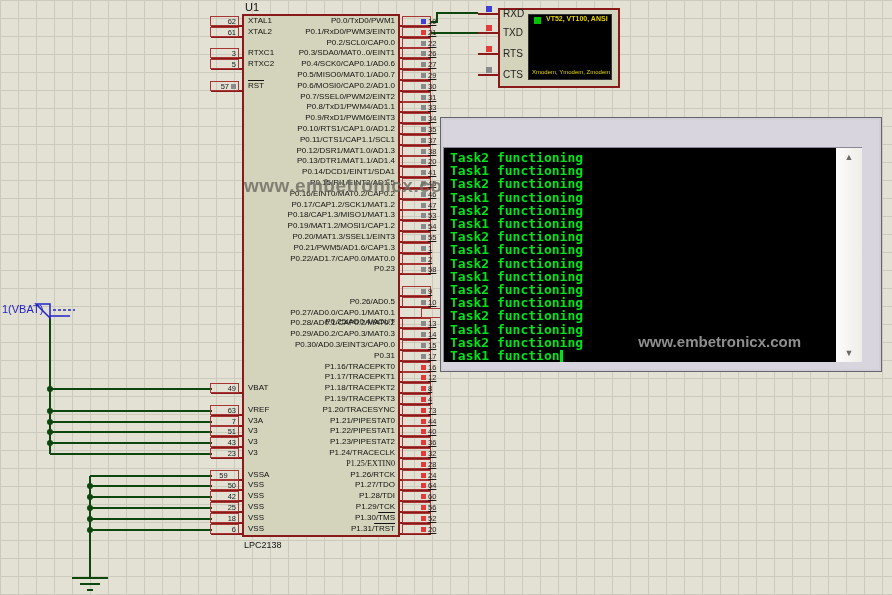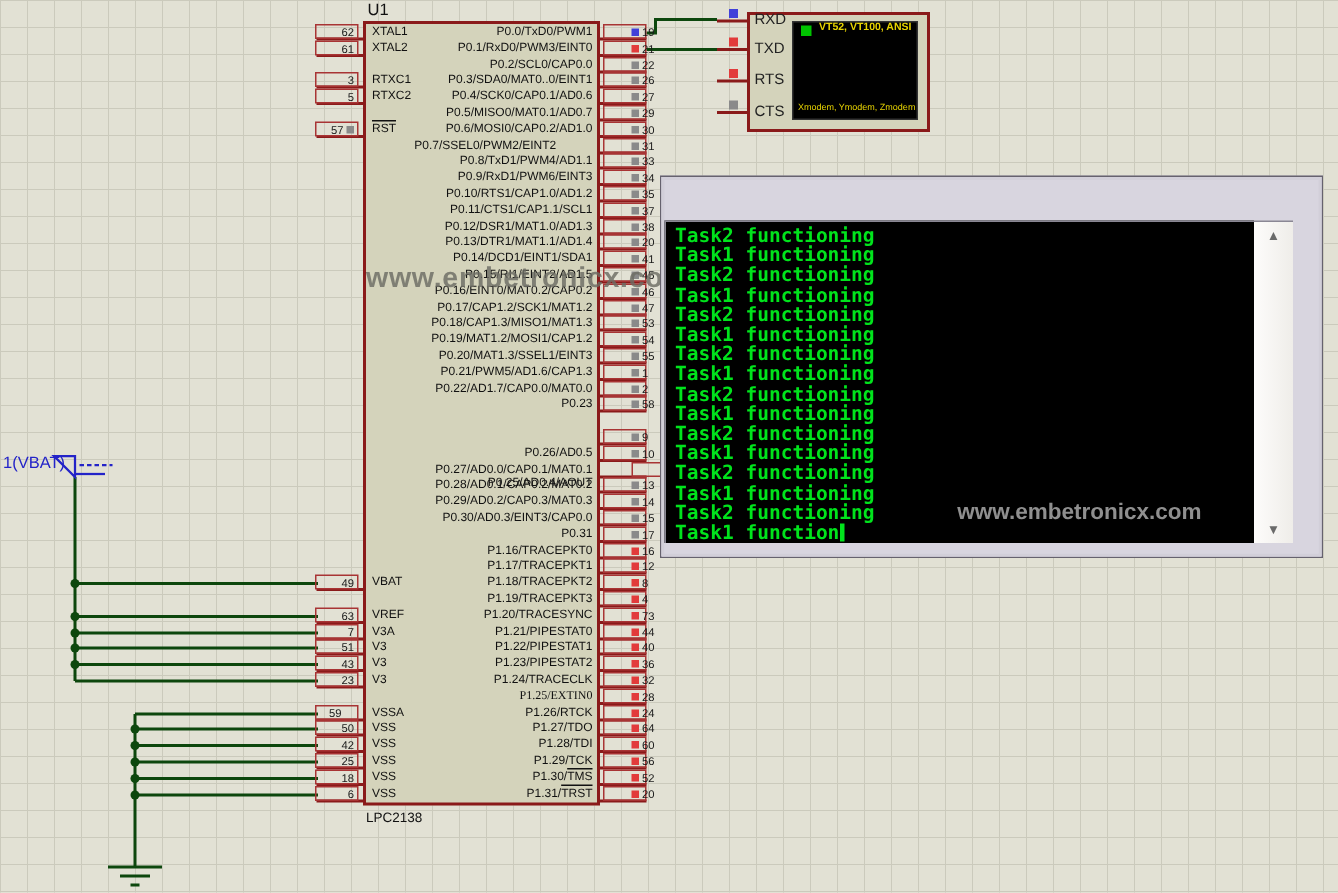--- a/index.html
+++ b/index.html
@@ -20,21 +20,21 @@
     background:#d4d3bb;border:2px solid #8a1a1a;box-sizing:border-box;
   }
   #u1-label{left:245px;top:1px;font-size:11px;color:#111;z-index:3;}
   #part-label{left:244px;top:540px;font-size:9px;color:#111;z-index:3;}
   .pin-stub{position:absolute;height:2px;background:#8a1a1a;z-index:3;}
   .pin-box{
     position:absolute;width:29px;height:10px;box-sizing:border-box;
     border:1px solid #a83434;display:flex;align-items:center;gap:2px;
     font-size:7.5px;color:#1a1a1a;z-index:4;line-height:9px;
   }
-  .pin-box.r{padding-left:18px;justify-content:space-between;}
+  .pin-box.r{padding-left:18px;justify-content:space-between;text-decoration:underline;}
   .pin-box.l{padding-right:2px;justify-content:flex-end;}
   .pin-sq{width:5px;height:5px;flex:0 0 auto;}
   .sq-gray{background:#8a8a8a;}
   .sq-red{background:#e23b3b;}
   .sq-blue{background:#4040d9;}
   .pin-name-l{position:absolute;left:248px;width:120px;font-size:8px;color:#111;z-index:4;line-height:10px;}
   .pin-name-r{position:absolute;left:252px;width:143px;text-align:right;font-size:8px;color:#111;z-index:4;line-height:10px;}
   .ol{text-decoration:overline;}
   #schematic-watermark{
     left:244px;top:175px;z-index:5;font-size:19px;font-weight:bold;
@@ -173,21 +173,21 @@
     <div class="pin-box r" style="position: absolute; left: 402px; top: 81px;">
       <span class="pin-sq sq-gray"></span>
       <span>30</span>
     </div>
     <div class="pin-name-r" style="position: absolute; top: 81px;">P0.6/MOSI0/CAP0.2/AD1.0</div>
     <div class="pin-stub" style="position: absolute; left: 400px; top: 101px; width: 31px;"></div>
     <div class="pin-box r" style="position: absolute; left: 402px; top: 92px;">
       <span class="pin-sq sq-gray"></span>
       <span>31</span>
     </div>
-    <div class="pin-name-r" style="position: absolute; top: 92px; text-align: center;">P0.7/SSEL0/PWM2/EINT2</div>
+    <div class="pin-name-r" style="position: absolute; top: 92px;">P0.7/SSEL0/PWM2/EINT2</div>
     <div class="pin-stub" style="position: absolute; left: 400px; top: 111px; width: 31px;"></div>
     <div class="pin-box r" style="position: absolute; left: 402px; top: 102px;">
       <span class="pin-sq sq-gray"></span>
       <span>33</span>
     </div>
     <div class="pin-name-r" style="position: absolute; top: 102px;">P0.8/TxD1/PWM4/AD1.1</div>
     <div class="pin-stub" style="position: absolute; left: 400px; top: 122px; width: 31px;"></div>
     <div class="pin-box r" style="position: absolute; left: 402px; top: 113px;">
       <span class="pin-sq sq-gray"></span>
       <span>34</span>

